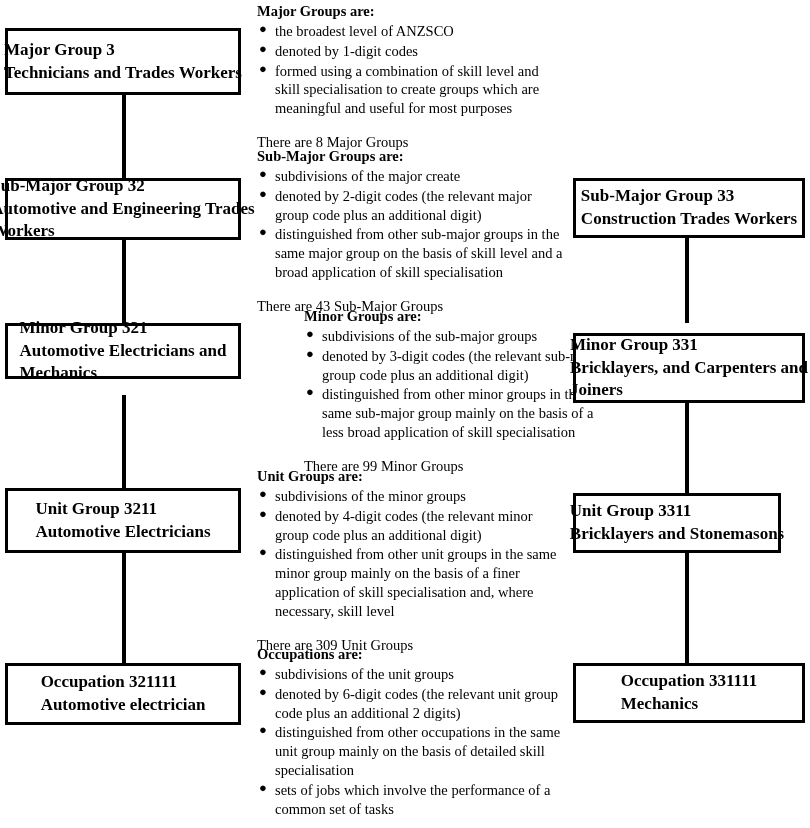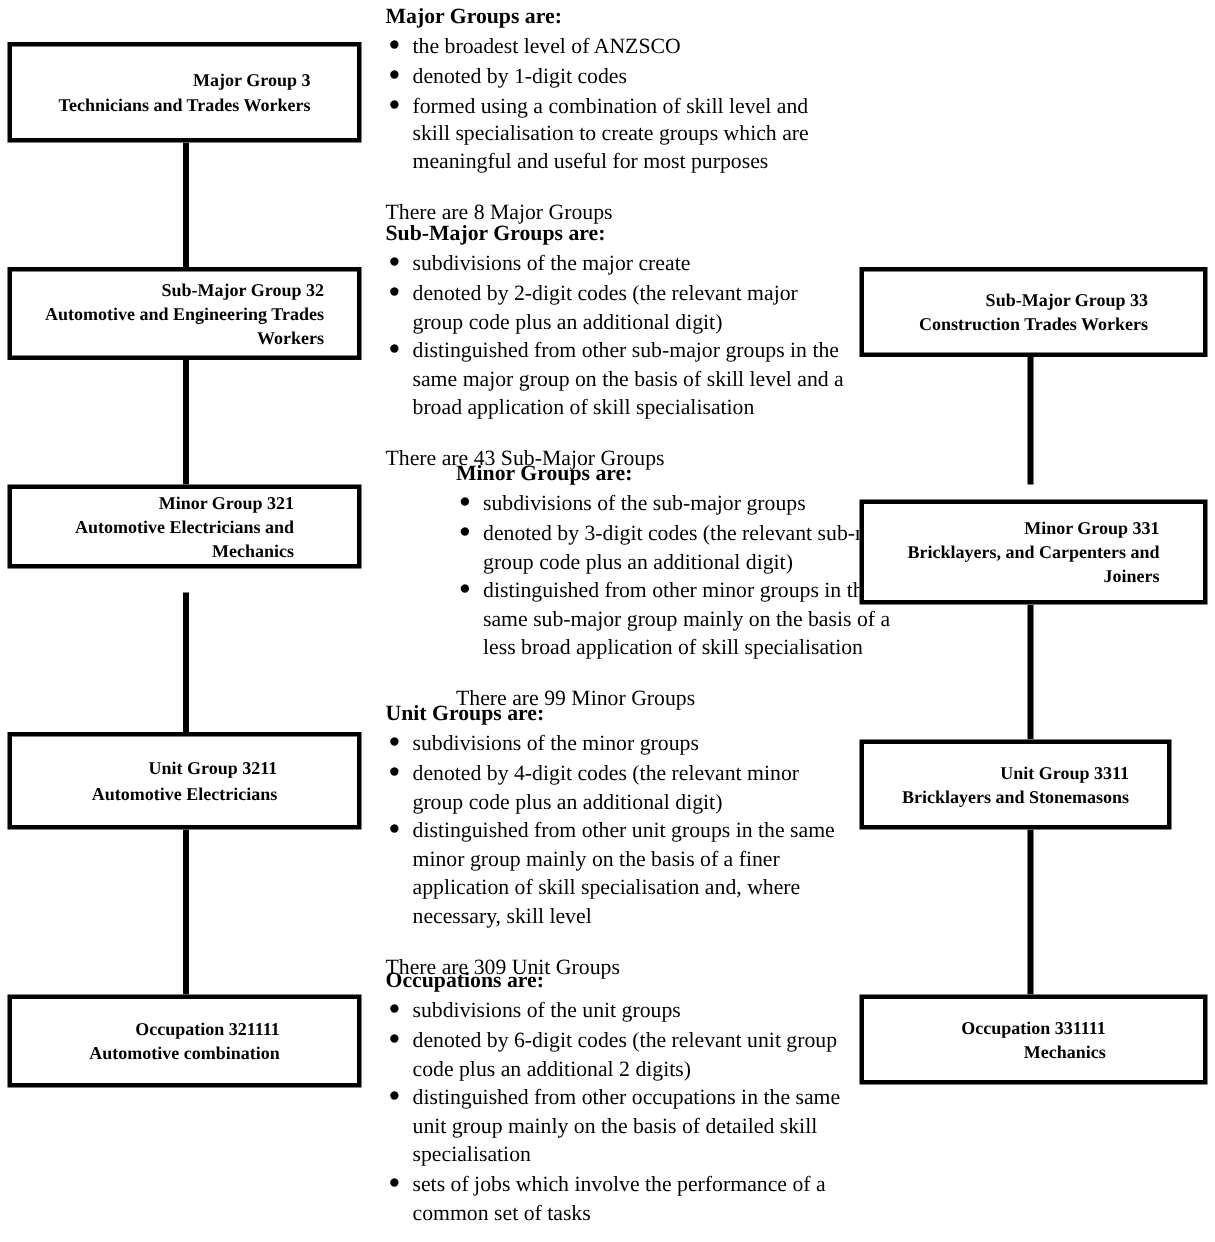--- a/index.html
+++ b/index.html
@@ -23,23 +23,23 @@
 
   
   .node-box {
     position: absolute;
     box-sizing: border-box;
     border: 3px solid #000000;
     background: #ffffff;
     display: flex;
     align-items: center;
     justify-content: center;
-    text-align: right;
+    text-align: left;
     font-weight: bold;
-    font-size: 12px;
+    font-size: 17px;
     line-height: 1.35;
     padding: 4px 8px;
     z-index: 3;
   }
   .node-box .node-line {
     display: block;
     white-space: nowrap;
   }
 
   
@@ -123,21 +123,21 @@
   <div class="node-box" style="left:5px; top:488px; width:236px; height:65px;">
     <span>
       <span class="node-line">Unit Group 3211</span>
       <span class="node-line">Automotive Electricians</span>
     </span>
   </div>
 
   <div class="node-box" style="left:5px; top:663px; width:236px; height:62px;">
     <span>
       <span class="node-line">Occupation 321111</span>
-      <span class="node-line">Automotive combination</span>
+      <span class="node-line">Automotive electrician</span>
     </span>
   </div>
 
   <div class="node-box" style="left:573px; top:178px; width:232px; height:60px;">
     <span>
       <span class="node-line">Sub-Major Group 33</span>
       <span class="node-line">Construction Trades Workers</span>
     </span>
   </div>
 

